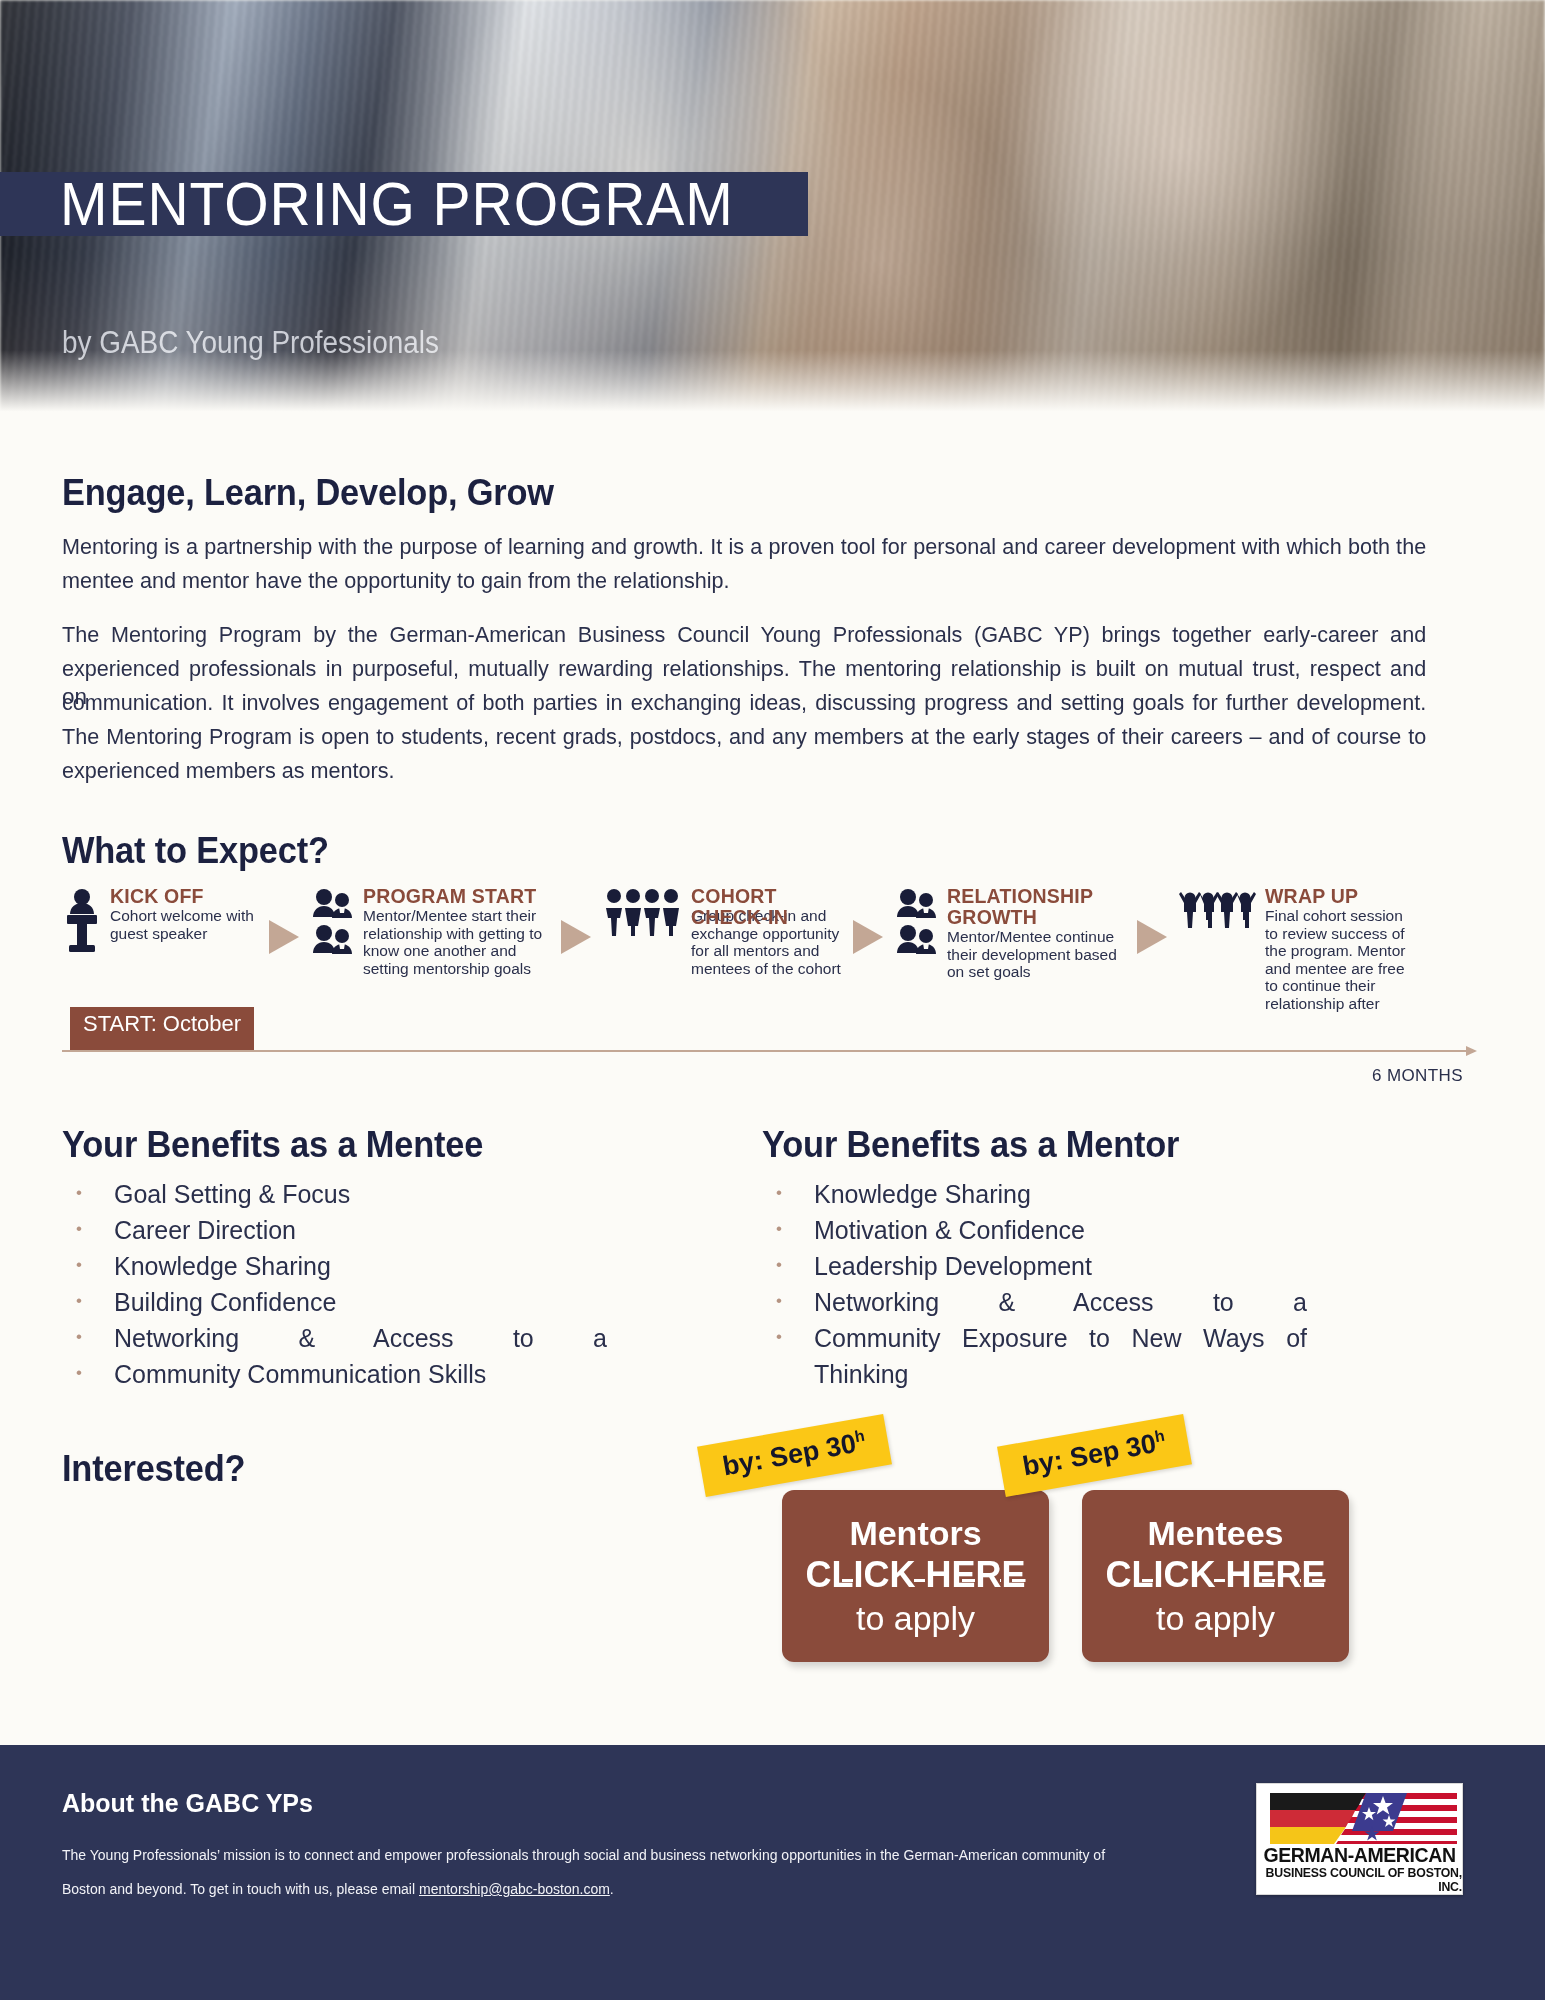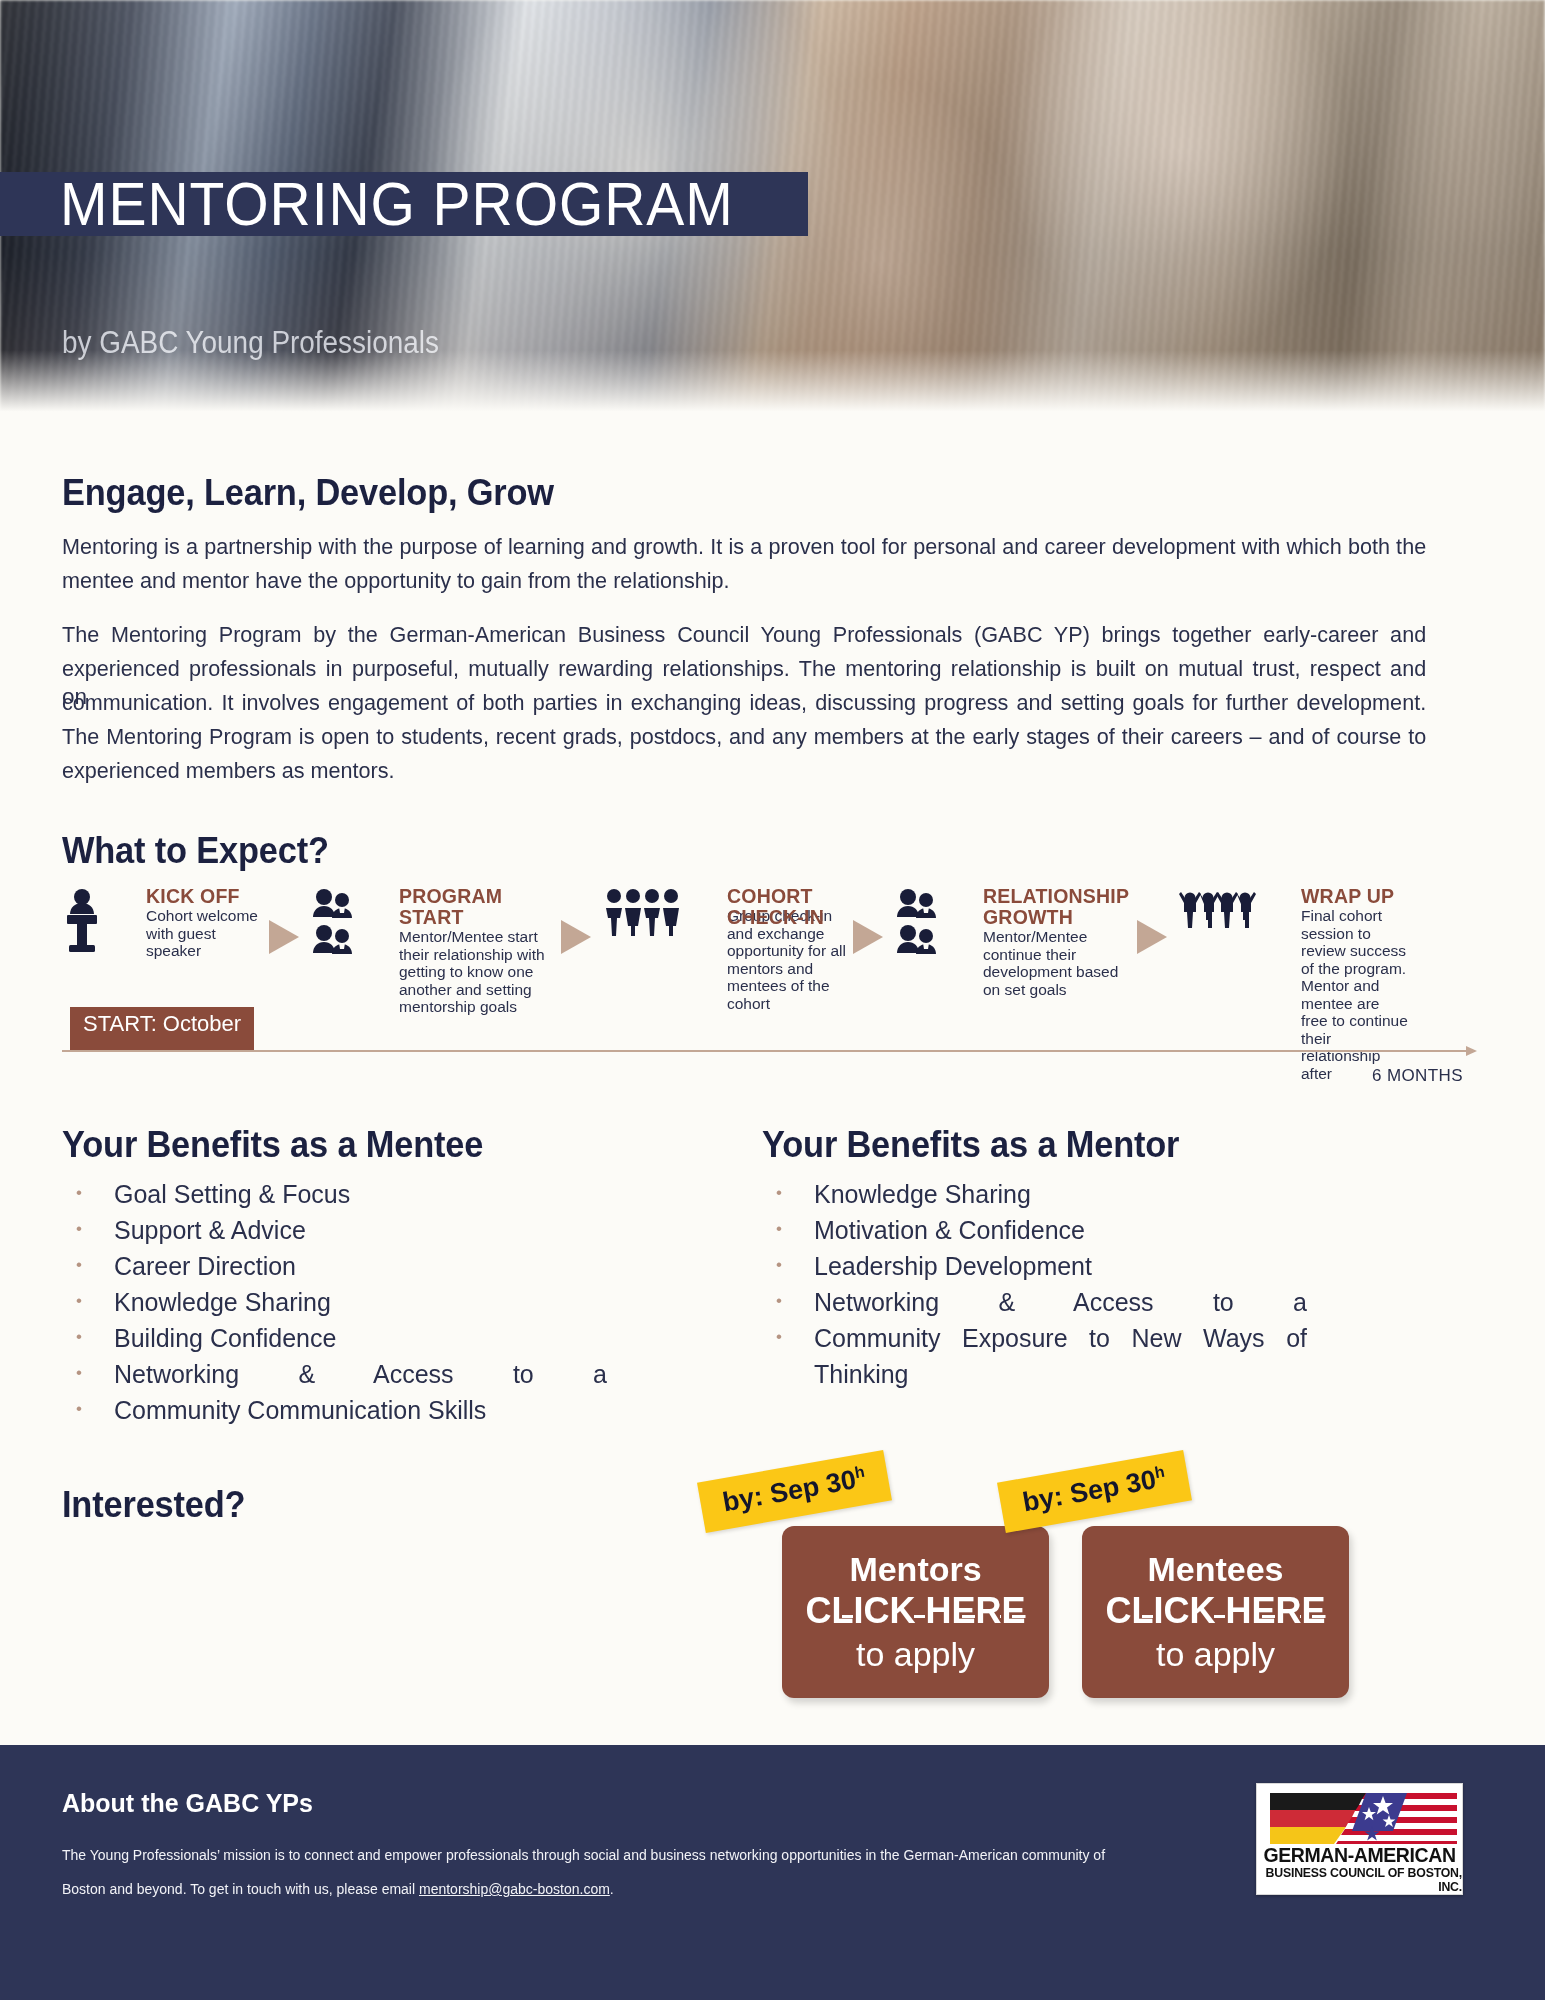--- a/index.html
+++ b/index.html
@@ -85,21 +85,21 @@
     position:absolute; left:0; top:62px;
     font-family:"Liberation Sans Narrow","Liberation Sans",sans-serif;
     font-size:22.5px; color:#2A2F4B; line-height:34px;
   }
 
   
   .expect-wrap { margin-top:42px; }
   .expect-wrap h2 { margin-bottom:14px; }
   .timeline { position:relative; height:200px; }
   .tl-row { display:flex; align-items:flex-start; }
-  .tl-step { display:flex; align-items:flex-start;gap:36px; }
+  .tl-step { display:flex; align-items:flex-start; }
   .tl-icon { flex:0 0 auto; display:flex; align-items:flex-start; padding-top:2px; }
   .tl-icon svg { display:block; }
   .tl-text { margin-left:8px; }
   .tl-head {
     font-family:"Liberation Sans","Liberation Sans Narrow",sans-serif;
     font-weight:bold; font-size:19.5px; color:#8A4B3B;
     letter-spacing:.2px; line-height:21px;
   }
   .tl-desc {
     font-family:"Liberation Sans Narrow","Liberation Sans",sans-serif;
@@ -382,21 +382,20 @@
       <div class="start-badge">START: October</div>
       <div class="months">6 MONTHS</div>
     </div>
   </div>
 
   <div class="benefits">
     <div class="ben-col">
       <h2 class="section-title">Your Benefits as a Mentee</h2>
       <ul class="ben-list">
         <li>Goal Setting &amp; Focus</li>
-        <li>Support &amp; Advice</li>
         <li>Career Direction</li>
         <li>Knowledge Sharing</li>
         <li>Building Confidence</li>
         <li class="wide">Networking &amp; Access to a</li>
         <li>Community Communication Skills</li>
       </ul>
     </div>
 
     <div class="ben-col">
       <h2 class="section-title">Your Benefits as a Mentor</h2>

